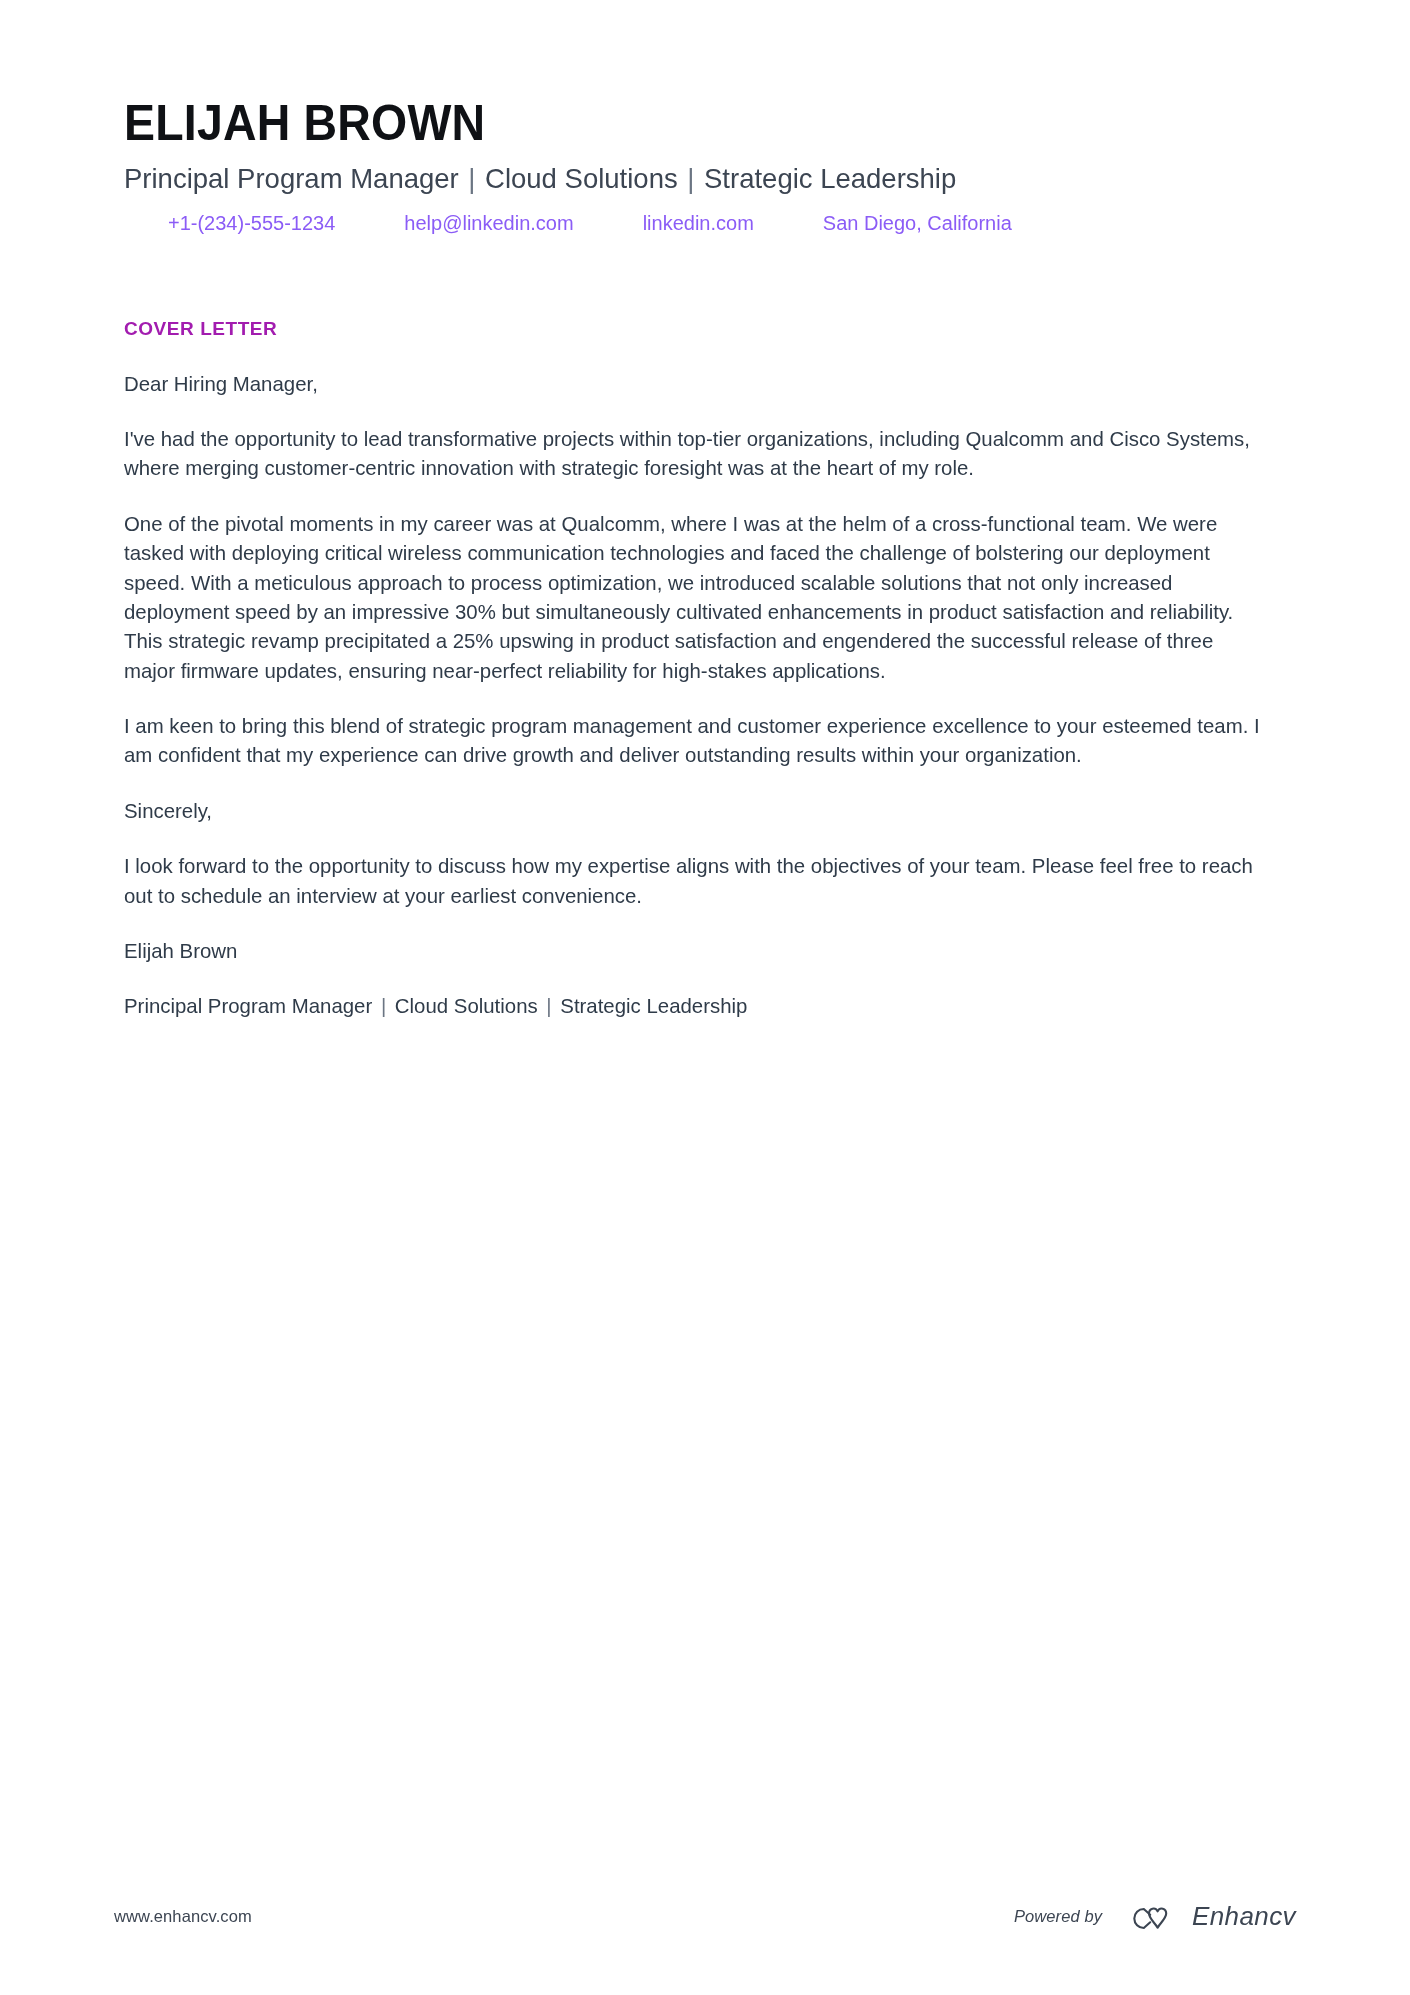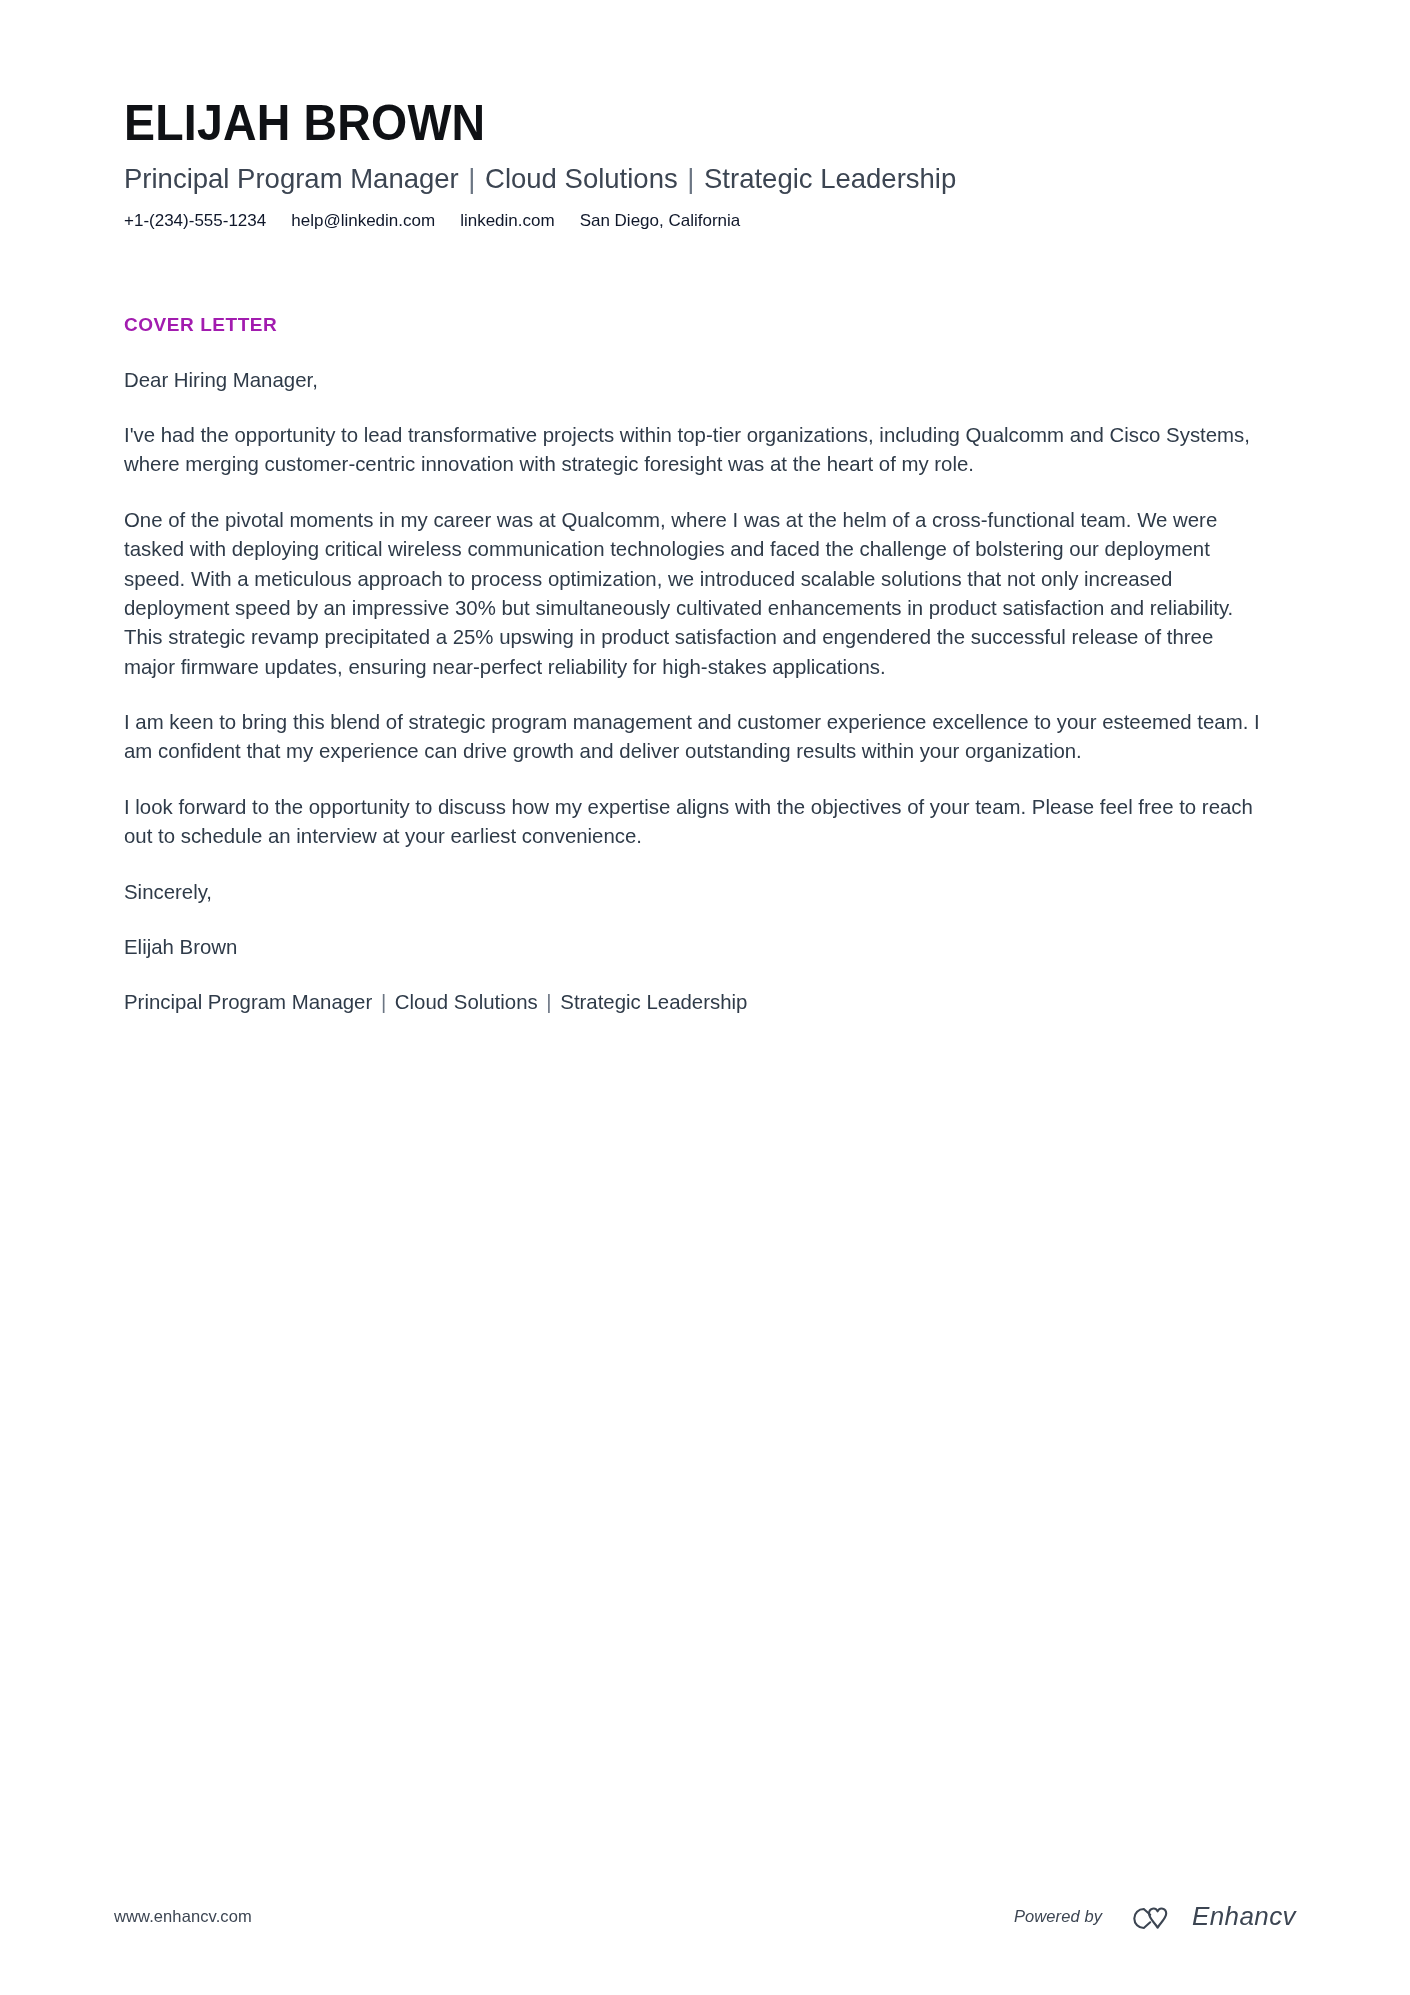--- a/index.html
+++ b/index.html
@@ -58,25 +58,26 @@
     font-weight: 300;
   }
   .contact-row {
     margin-top: 13px;
     display: flex;
     align-items: baseline;
     flex-wrap: wrap;
     gap: 0;
   }
   .contact-item {
-    font-size: 17px;
-    color: #0f172a;
+    font-size: 20px;
+    color: #8b5cf6;
     line-height: 1.3;
     margin-right: 25px;
     white-space: nowrap;
+    margin-left: 44px;
   }
   .contact-item:last-child { margin-right: 0; }
 
   
   .section {
     margin-top: 82px;
   }
   .section-title {
     font-size: 19px;
     font-weight: 700;
@@ -172,22 +173,22 @@
     </div>
 
     <div class="section">
       <h2 class="section-title">COVER LETTER</h2>
 
       <div class="letter-body">
         <p>Dear Hiring Manager,</p>
         <p>I've had the opportunity to lead transformative projects within top-tier organizations, including Qualcomm and Cisco Systems, where merging customer-centric innovation with strategic foresight was at the heart of my role.</p>
         <p>One of the pivotal moments in my career was at Qualcomm, where I was at the helm of a cross-functional team. We were tasked with deploying critical wireless communication technologies and faced the challenge of bolstering our deployment speed. With a meticulous approach to process optimization, we introduced scalable solutions that not only increased deployment speed by an impressive 30% but simultaneously cultivated enhancements in product satisfaction and reliability. This strategic revamp precipitated a 25% upswing in product satisfaction and engendered the successful release of three major firmware updates, ensuring near-perfect reliability for high-stakes applications.</p>
         <p>I am keen to bring this blend of strategic program management and customer experience excellence to your esteemed team. I am confident that my experience can drive growth and deliver outstanding results within your organization.</p>
+        <p>Sincerely,</p>
         <p>I look forward to the opportunity to discuss how my expertise aligns with the objectives of your team. Please feel free to reach out to schedule an interview at your earliest convenience.</p>
-        <p>Sincerely,</p>
         <p>Elijah Brown</p>
         <p class="sign-title">
           <span>Principal Program Manager</span>
           <span class="sep">|</span>
           <span>Cloud Solutions</span>
           <span class="sep">|</span>
           <span>Strategic Leadership</span>
         </p>
       </div>
     </div>

